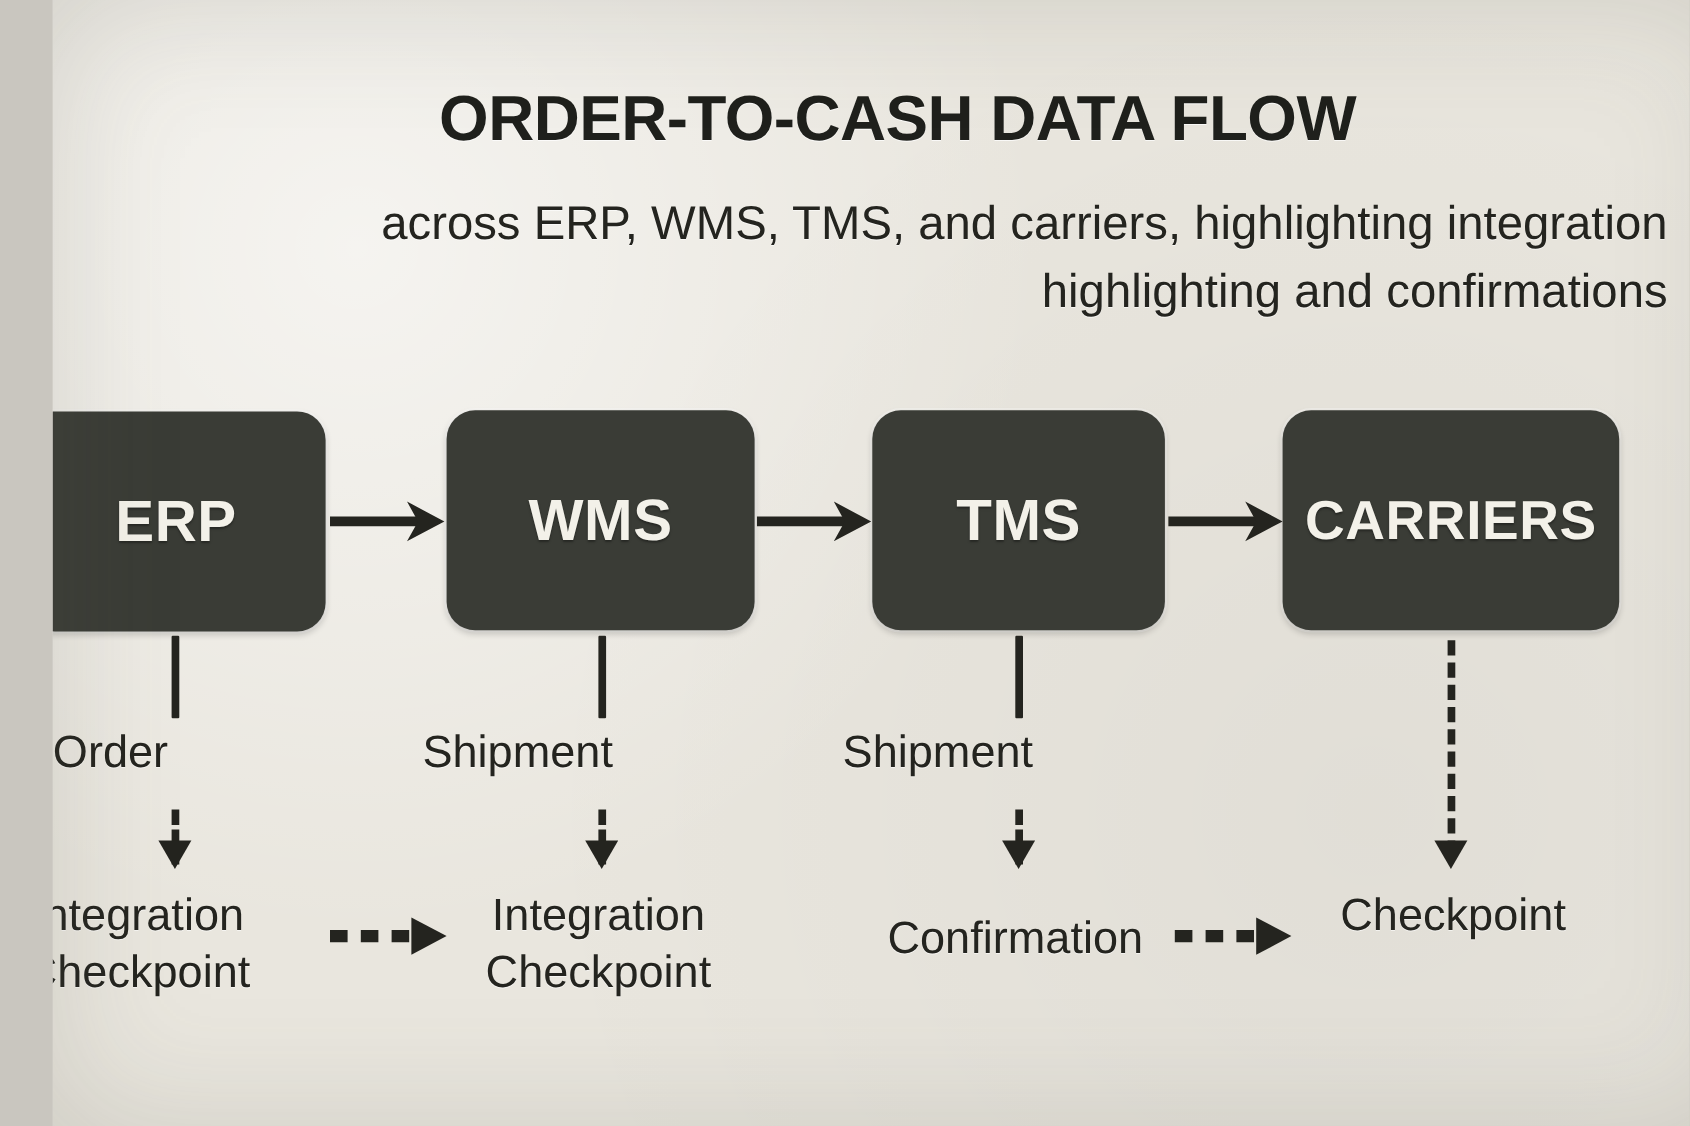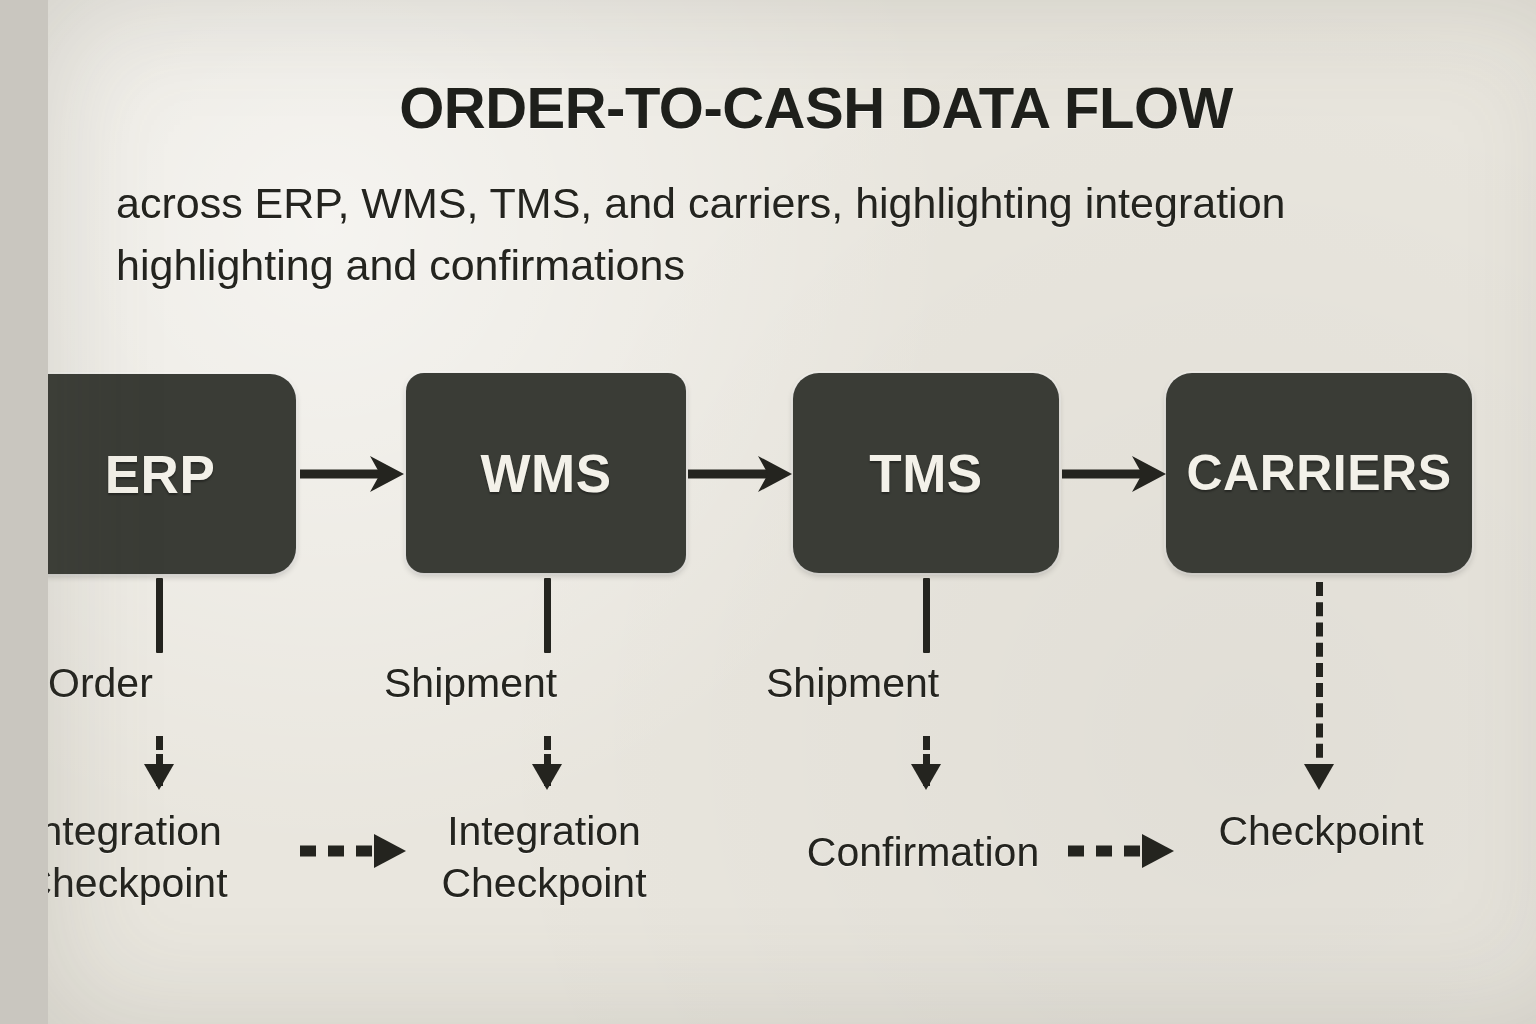--- a/index.html
+++ b/index.html
@@ -41,21 +41,21 @@
     color: #1f201c;
     text-shadow: 0 1px 0 rgba(255,255,255,0.75);
     white-space: nowrap;
   }
   .subtitle {
     position: absolute;
     top: 172px;
     left: 50%;
     transform: translateX(-50%);
     width: 1400px;
-    text-align: left;
+    text-align: right;
     font-size: 43px;
     font-weight: 400;
     line-height: 1.45;
     color: #24241f;
     text-shadow: 0 1px 0 rgba(255,255,255,0.6);
   }
 
   
   .node {
     position: absolute;
@@ -127,21 +127,21 @@
   <div class="title">ORDER-TO-CASH DATA FLOW</div>
   <div class="subtitle">
     <div>across ERP, WMS, TMS, and carriers, highlighting integration</div>
     <div>highlighting and confirmations</div>
   </div>
 
   <div class="node" style="left:-24px; top:374px; width:272px; height:200px;">
     <span class="node-label">ERP</span>
   </div>
 
-  <div class="node" style="left:358px; top:373px; width:280px; height:200px;border-radius:18px;">
+  <div class="node" style="left:358px; top:373px; width:280px; height:200px;">
     <span class="node-label">WMS</span>
   </div>
 
   <div class="node" style="left:745px; top:373px; width:266px; height:200px;">
     <span class="node-label">TMS</span>
   </div>
 
   <div class="node" style="left:1118px; top:373px; width:306px; height:200px;">
     <span class="node-label small">CARRIERS</span>
   </div>

